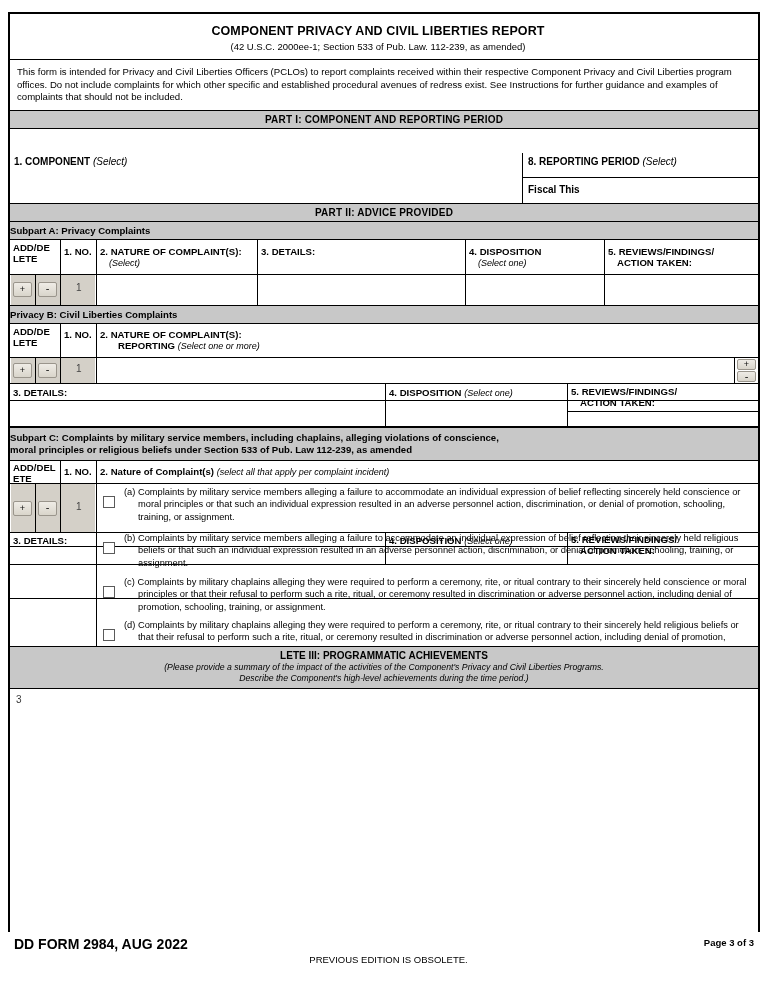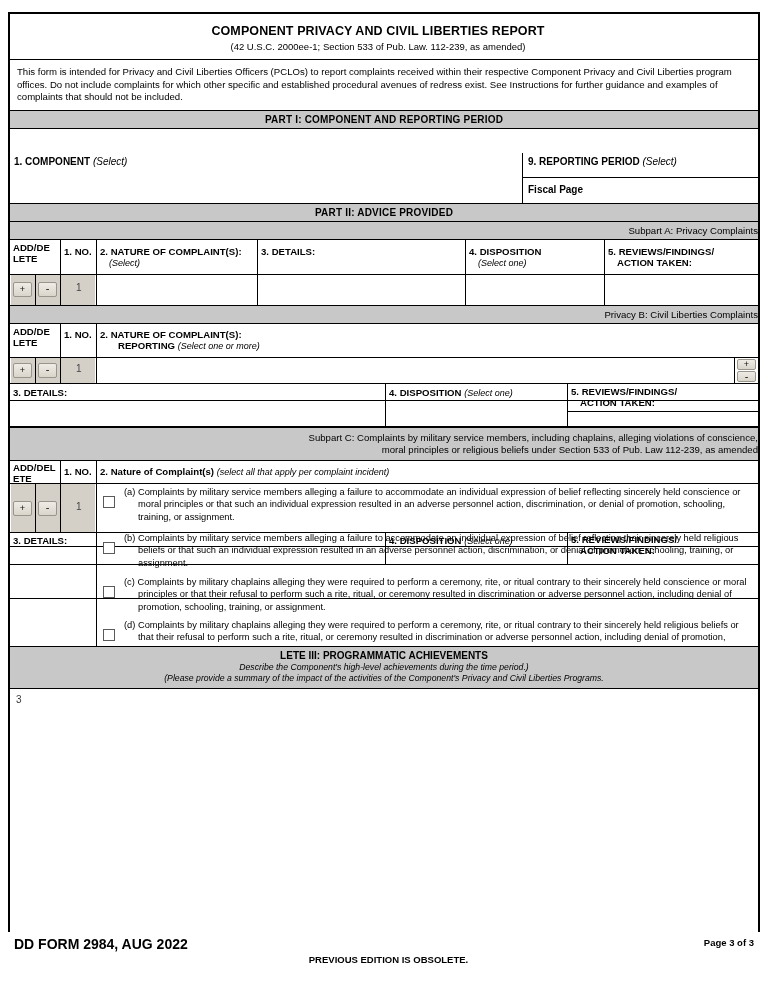--- a/index.html
+++ b/index.html
@@ -50,21 +50,21 @@
     padding: 6px 7px 6px 7px;
     font-size: 9.6px; line-height: 12.6px;
   }
 
   
   .part-banner {
     font-size: 10px; font-weight: bold; text-align: center;
     padding: 3px 0 3px 0; letter-spacing: .2px;
   }
   .subpart-banner {
-    font-size: 9.6px; font-weight: normal; text-align: right;
+    font-size: 9.6px; font-weight: bold; text-align: left;
     padding: 3px 0 3px 0;
   }
   .subpart-banner.two-line { line-height: 12px; padding: 4px 0 4px 0; }
 
   
   .partI {
     position: relative; height: 51px; border-bottom: 1px solid #000; margin-top: 24px;
   }
   .cell-component {
     position: absolute; left: 0; top: 0; width: 513px; height: 51px;
@@ -118,21 +118,21 @@
   
   .p3-banner { padding: 3px 0 4px 0; }
   .p3-title { font-size: 10px; font-weight: bold; text-align: center; }
   .p3-sub { font-size: 8.7px; font-style: italic; text-align: center; line-height: 10.6px; margin-top: 1px; }
   .p3-body { position: relative; height: 278px; background: #fff; }
   .p3-num { position: absolute; left: 6px; top: 5px; font-size: 10px; color: #3a3a3a; }
 
   
   .footer { position: absolute; left: 8px; top: 936px; width: 752px; height: 40px; }
   .ff-left { position: absolute; left: 6px; top: 0; font-size: 14px; font-weight: bold; }
-  .ff-mid { position: absolute; left: 9px; right: 0; top: 18px; text-align: center; font-size: 9.5px; font-weight: bold; }
+  .ff-mid { position: absolute; left: 9px; right: 0; top: 18px; text-align: center; font-size: 9.5px; }
   .ff-right { position: absolute; right: 6px; top: 1px; font-size: 9.5px; font-weight: bold; }
 </style>
 </head>
 <body>
 
 <div class="page">
 
   <div class="form-frame">
 
     <div class="band title-band">
@@ -146,26 +146,26 @@
 
     <div class="partI">
       <div class="cell-component">
         <div class="lab">
           <span class="b">1. COMPONENT</span>
           <span class="ital">(Select)</span>
         </div>
       </div>
       <div class="cell-report">
         <div class="lab">
-          <span class="b">9. REPORTING PERIOD</span>
+          <span class="b">8. REPORTING PERIOD</span>
           <span class="ital">(Select)</span>
         </div>
       </div>
       <div class="cell-fy">
-        <div class="lab">Fiscal Page</div>
+        <div class="lab">Fiscal This</div>
       </div>
     </div>
 
     <div class="band gray part-banner">PART II: ADVICE PROVIDED</div>
 
     <div class="band gray subpart-banner">Subpart A: Privacy Complaints</div>
 
     <div class="grid" style="height:66px; border-bottom:1px solid #000;">
 
       <div class="hline" style="top:34px;"></div>
@@ -321,22 +321,22 @@
 
       <div class="chk" style="left:93px; top:168px;"></div>
       <div class="item-txt hang" style="left:114px; top:158px; width:630px;">(d) Complaints by military chaplains alleging they were required to perform a ceremony, rite, or ritual contrary to their sincerely held religious beliefs or that their refusal to perform such a rite, ritual, or ceremony resulted in discrimination or adverse personnel action, including denial of promotion, schooling, training, or assignment.</div>
 
       <div class="vline" style="left:86px; top:86px; bottom:0;"></div>
       <div style="position:absolute; left:1px; top:86px; width:84px; height:51px;"></div>
     </div>
 
     <div class="band gray p3-banner">
       <div class="p3-title">LETE III: PROGRAMMATIC ACHIEVEMENTS</div>
+      <div class="p3-sub">(Please provide a summary of the impact of the activities of the Component's Privacy and Civil Liberties Programs.</div>
       <div class="p3-sub">Describe the Component's high-level achievements during the time period.)</div>
-      <div class="p3-sub">(Please provide a summary of the impact of the activities of the Component's Privacy and Civil Liberties Programs.</div>
     </div>
 
     <div class="p3-body">
       <div class="p3-num">3</div>
     </div>
 
   </div>
 
   <div class="footer">
     <div class="ff-left">DD FORM 2984, AUG 2022</div>

